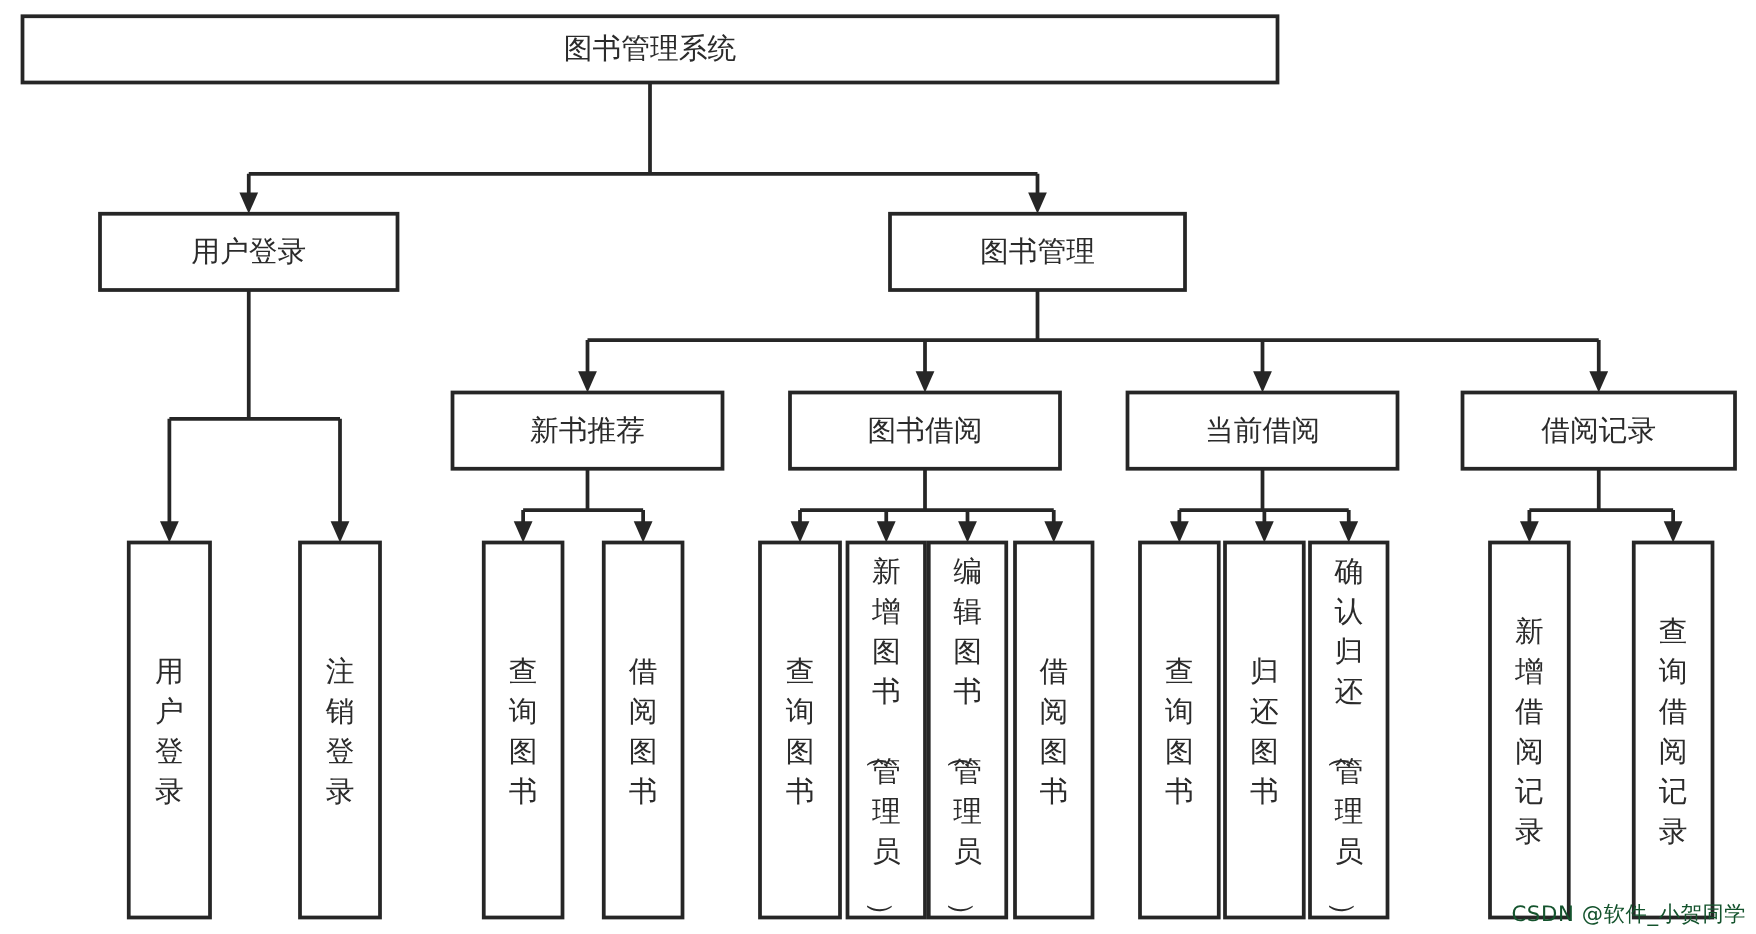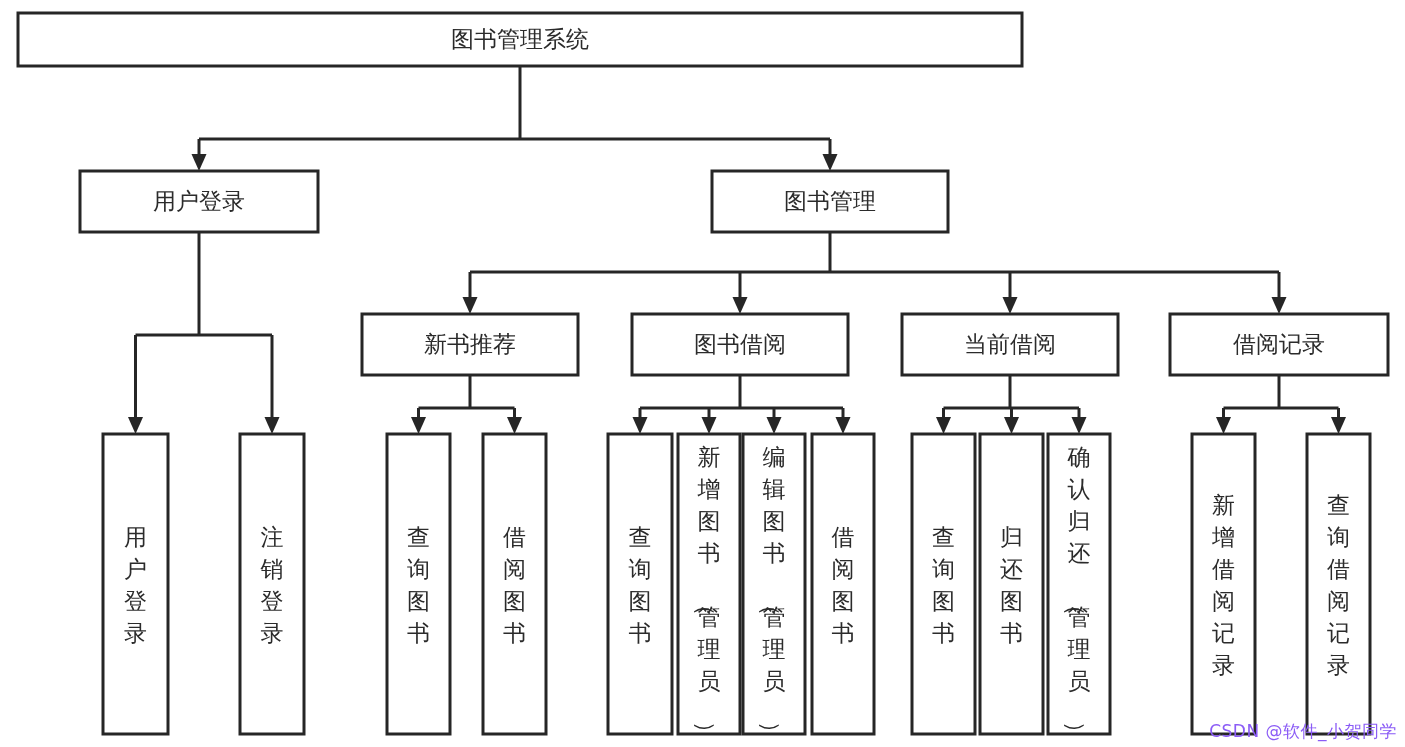--- a/index.html
+++ b/index.html
@@ -56,21 +56,21 @@
     font-family: "DejaVu Sans", "Liberation Sans", sans-serif;
     font-size: 23px;
     text-anchor: middle;
   }
   .watermark {
     position: absolute;
     right: 8px;
     bottom: 4px;
     font-family: "DejaVu Sans", "Liberation Sans", sans-serif;
     font-size: 17px;
-    color: #8b5cf6;
+    color: #14532d;
     letter-spacing: 0.5px;
     white-space: nowrap;
     user-select: none;
   }
 </style>
 </head>
 <body>
 
 <div id="diagram-root">
   <svg id="tree-svg" viewBox="0 0 1405 747" xmlns="http://www.w3.org/2000/svg">

